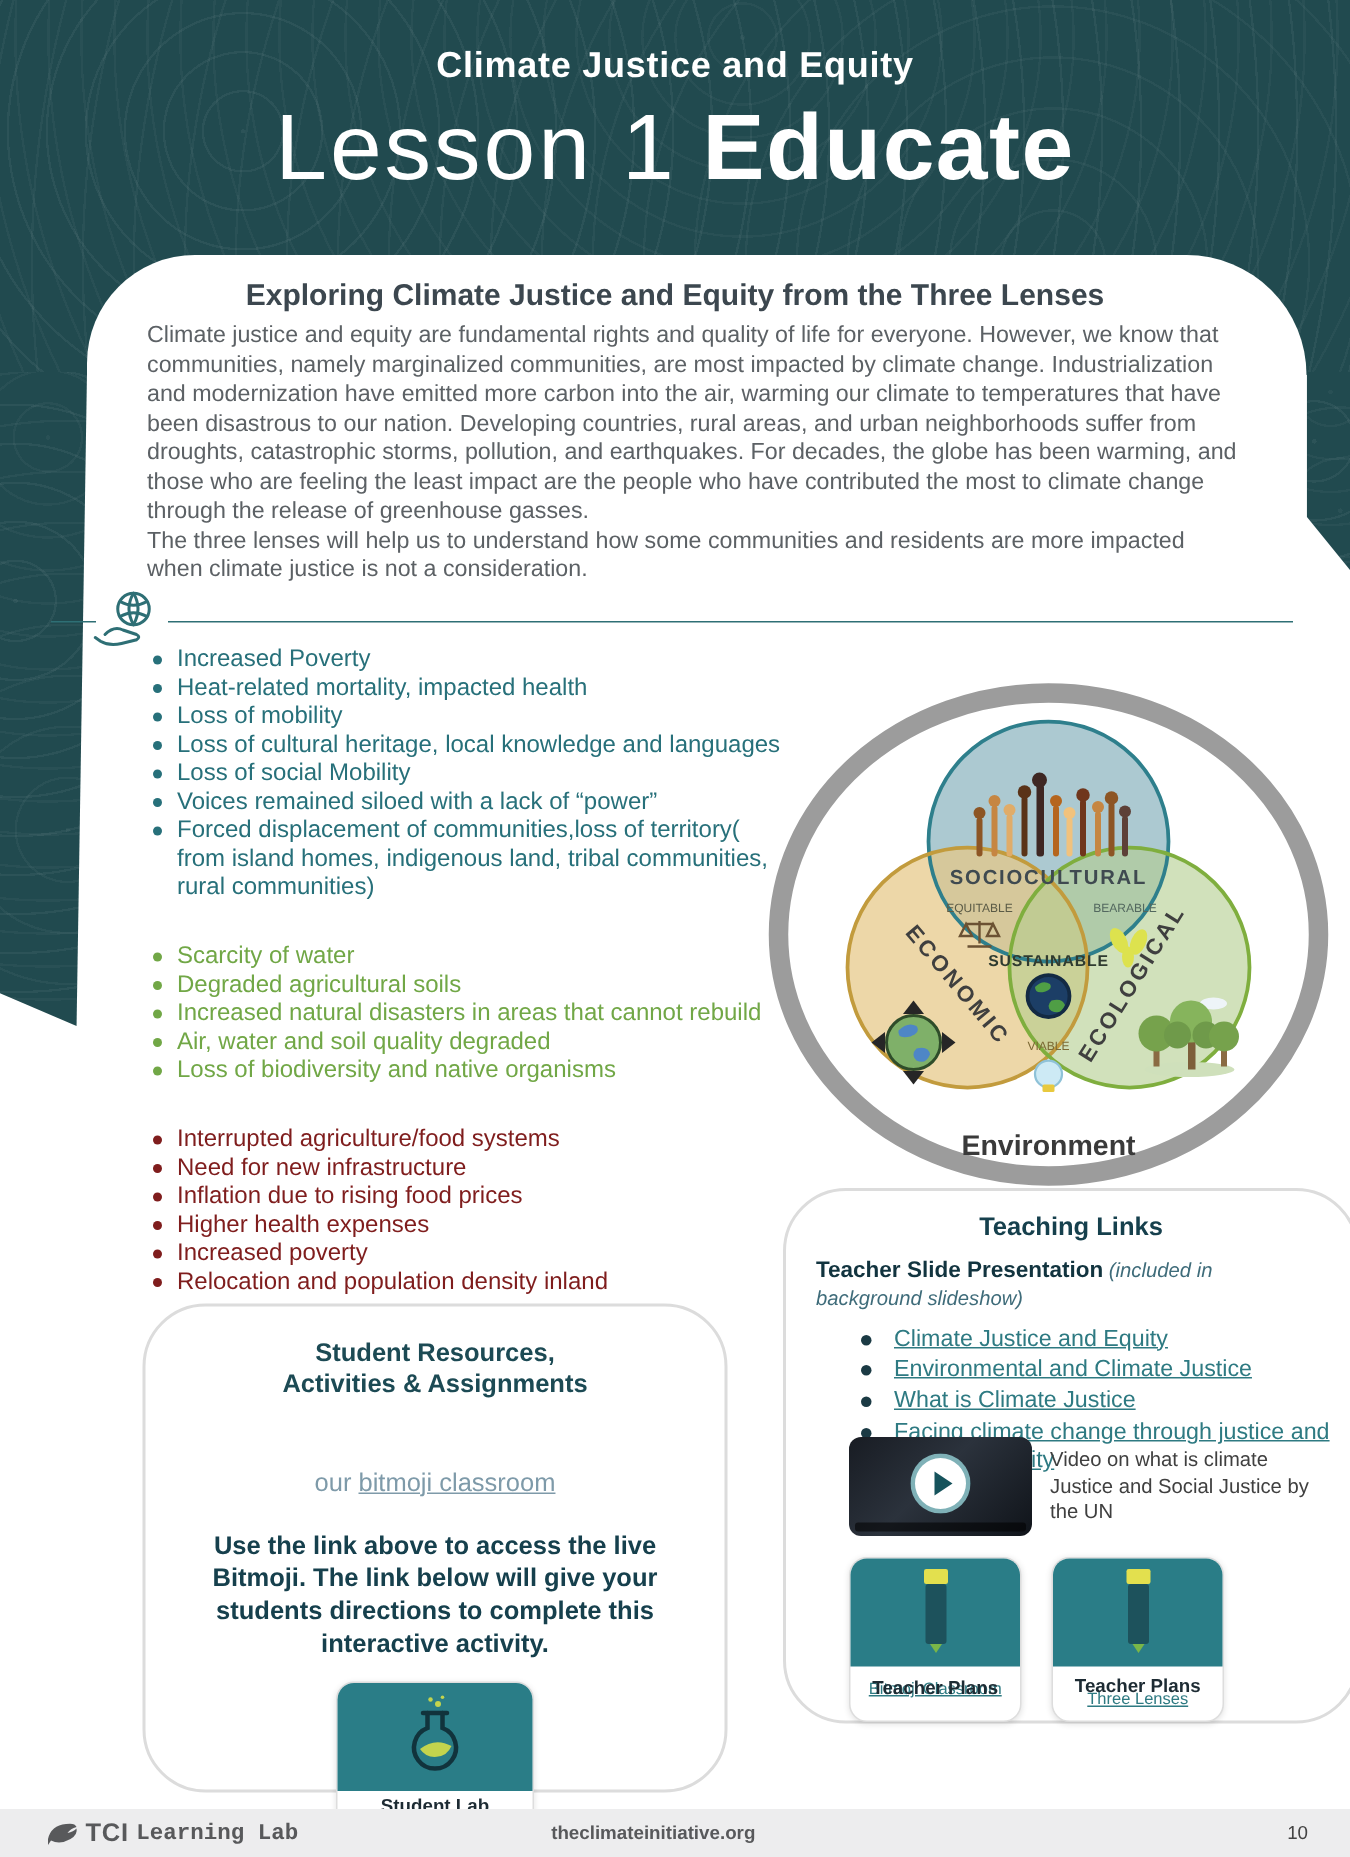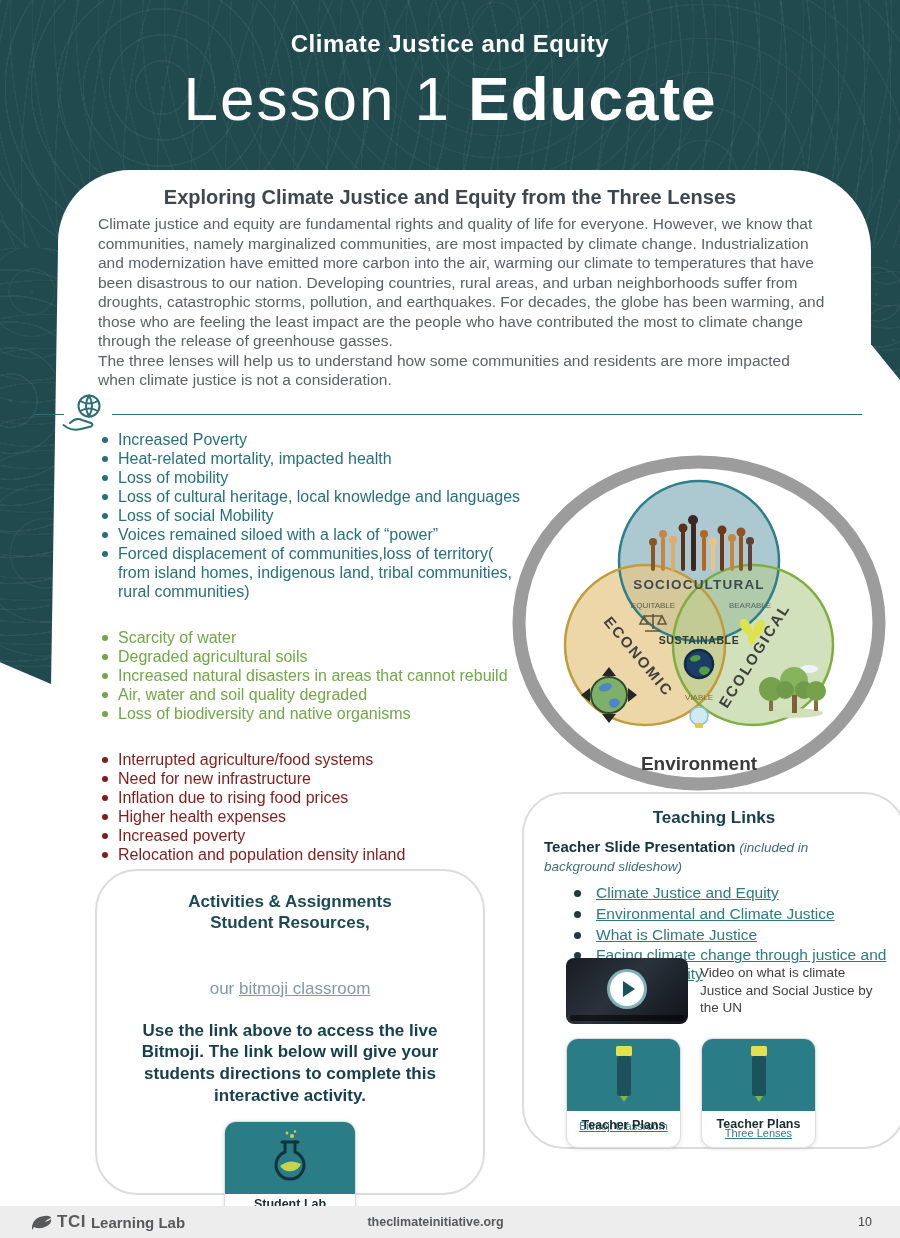--- a/index.html
+++ b/index.html
@@ -87,21 +87,21 @@
   .tcard .bottom{position:relative;height:36px;}
   .tcard .ov-link{position:absolute;left:0;right:0;text-align:center;font-size:11px;color:#2e7a82;
         text-decoration:underline;z-index:1;}
   .tcard .ov-title{position:absolute;left:0;right:0;text-align:center;font-size:12.5px;font-weight:700;
         color:#1d2b33;z-index:2;}
   
   .footer{position:absolute;left:0;top:1206px;width:900px;height:32px;background:#ededee;
         display:flex;align-items:center;}
   .f-logo{display:flex;align-items:center;gap:5px;margin-left:30px;color:#58595b;}
   .f-tci{font-size:17px;font-weight:800;letter-spacing:.5px;}
-  .f-lab{font-size:15px;font-weight:600;}
+  .f-lab{font-size:15px;font-weight:600;font-family:Liberation Mono, monospace;}
   .f-site{position:absolute;left:0;width:871px;text-align:center;font-size:12.5px;font-weight:600;color:#58595b;}
   .f-page{position:absolute;right:28px;font-size:12.5px;color:#444;}
 </style>
 </head>
 <body>
 
 <div class="page">
 
   <div class="bg-top"></div>
   <div class="bg-left"></div>
@@ -253,22 +253,22 @@
           <circle cx="9" cy="-3" r="9" fill="#6f9a4a"></circle>
         <rect x="19" y="4" width="4" height="14" fill="#8a6b43"></rect>
           <circle cx="21" cy="-2" r="10" fill="#76a24c"></circle>
       </g>
       <text x="196" y="315" text-anchor="middle" font-size="19" font-weight="bold" fill="#3a3a3a">Environment</text>
     </svg>
   </div>
 
   <div class="box student-box">
     <div class="sb-title">
+      <div>Student Resources,</div>
       <div>Activities &amp; Assignments</div>
-      <div>Student Resources,</div>
     </div>
     <div class="sb-link">
       <br>
       <span>our</span>
       <span class="u">bitmoji classroom</span>
     </div>
     <div class="sb-bold">Use the link above to access the live Bitmoji. The link below will give your students directions to complete this interactive activity.</div>
     <div class="mini-card">
       <div class="mini-top">
         <svg width="44" height="56" viewBox="0 0 44 56">

